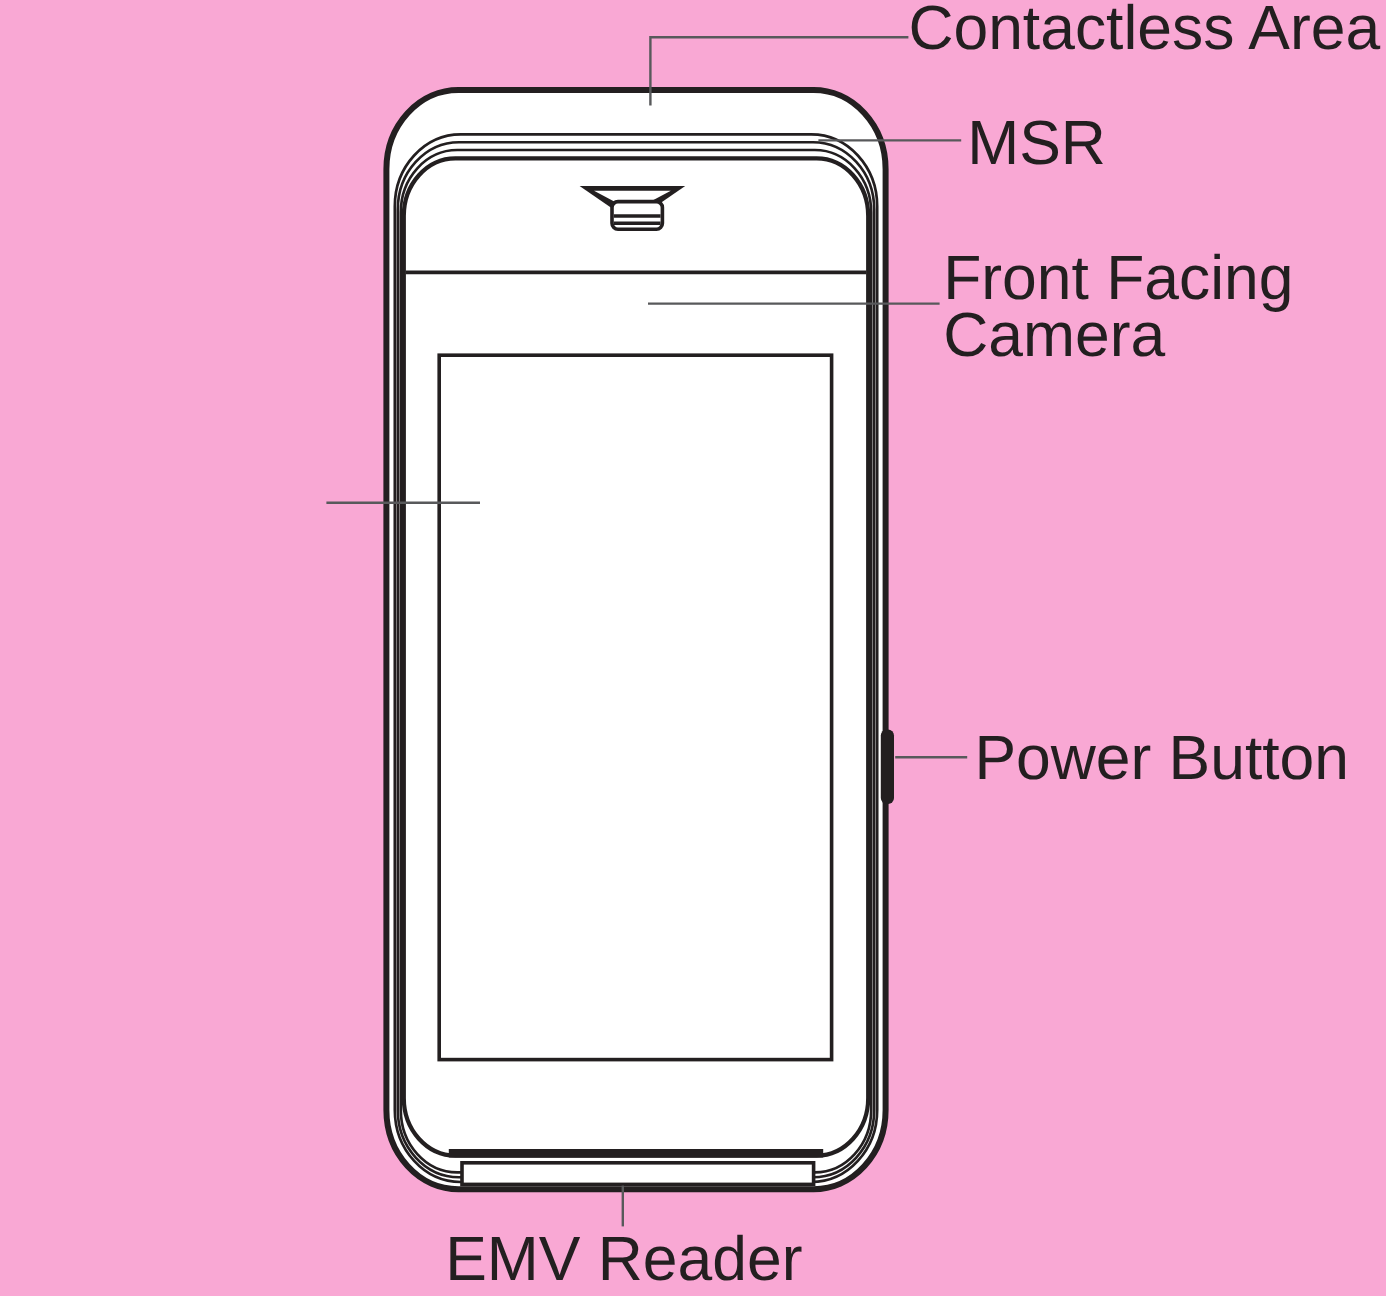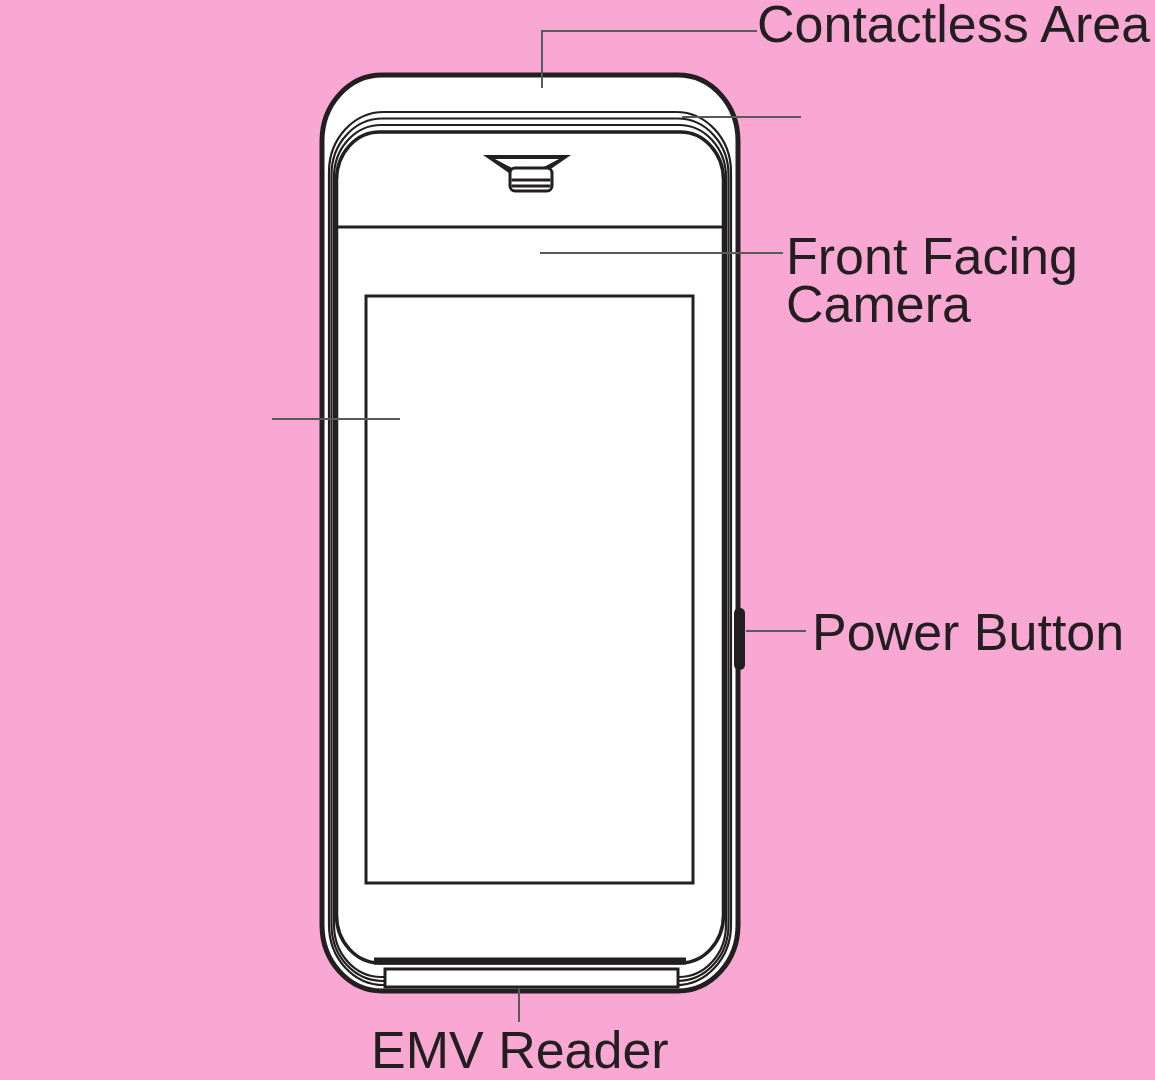--- a/index.html
+++ b/index.html
@@ -70,22 +70,23 @@
       <line x1="682" y1="117" x2="801" y2="117"></line>
       <line x1="540" y1="253" x2="783" y2="253"></line>
       <line x1="272" y1="419" x2="400" y2="419"></line>
       <line x1="746" y1="631" x2="806" y2="631"></line>
       <line x1="519" y1="988" x2="519" y2="1022"></line>
     </g>
   </svg>
 
   <div class="label" style="left:757px; top:-2px">Contactless Area</div>
 
+  <div class="label" style="left:806px; top:94px">MSR</div>
 
-  <div class="label two-line" style="left:786px; top:232px">
+  <div class="label two-line" style="left:786px; top:208px">
     <div>Front Facing</div>
     <div>Camera</div>
   </div>
 
 
   <div class="label" style="left:371px; top:1024px">EMV Reader</div>
 
   <div class="label" style="left:812px; top:606px">Power Button</div>
 
 </div>

